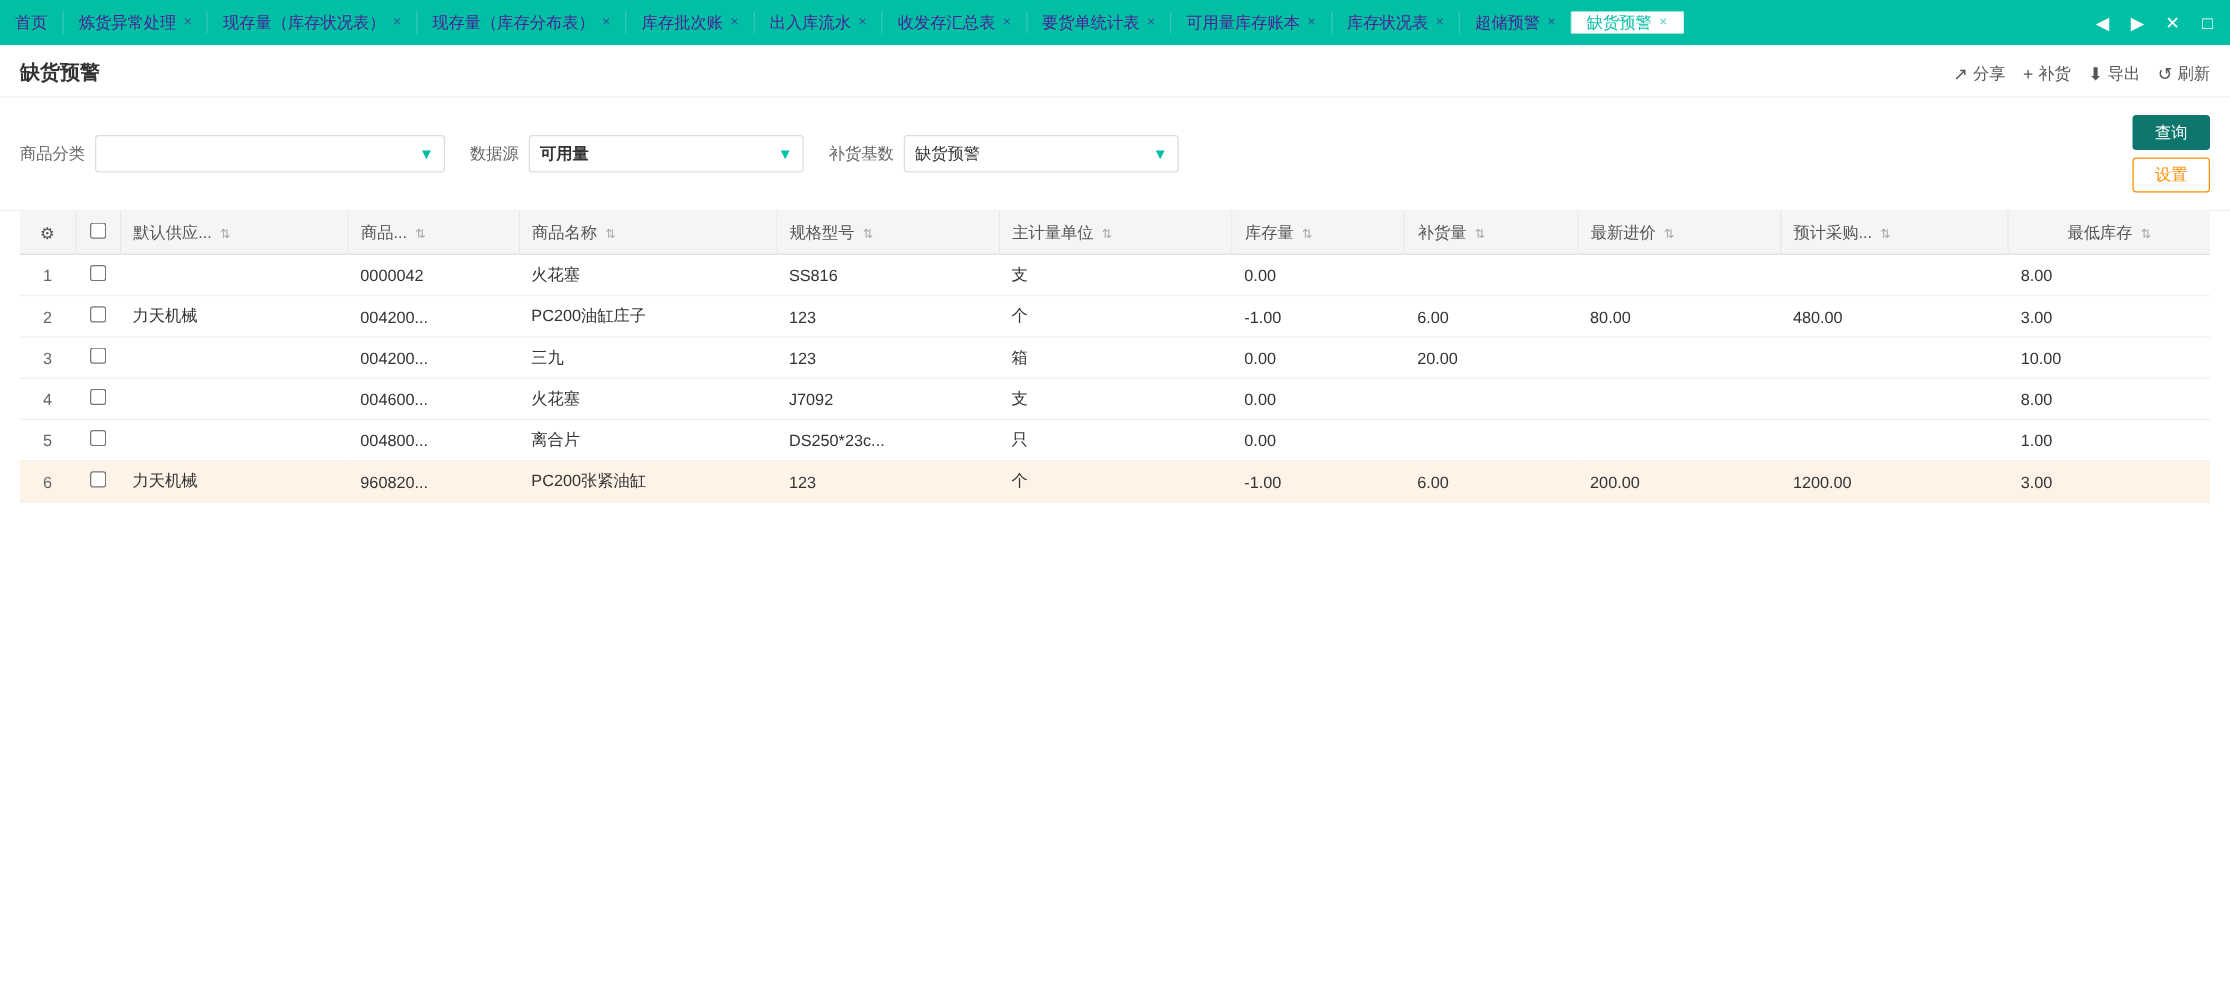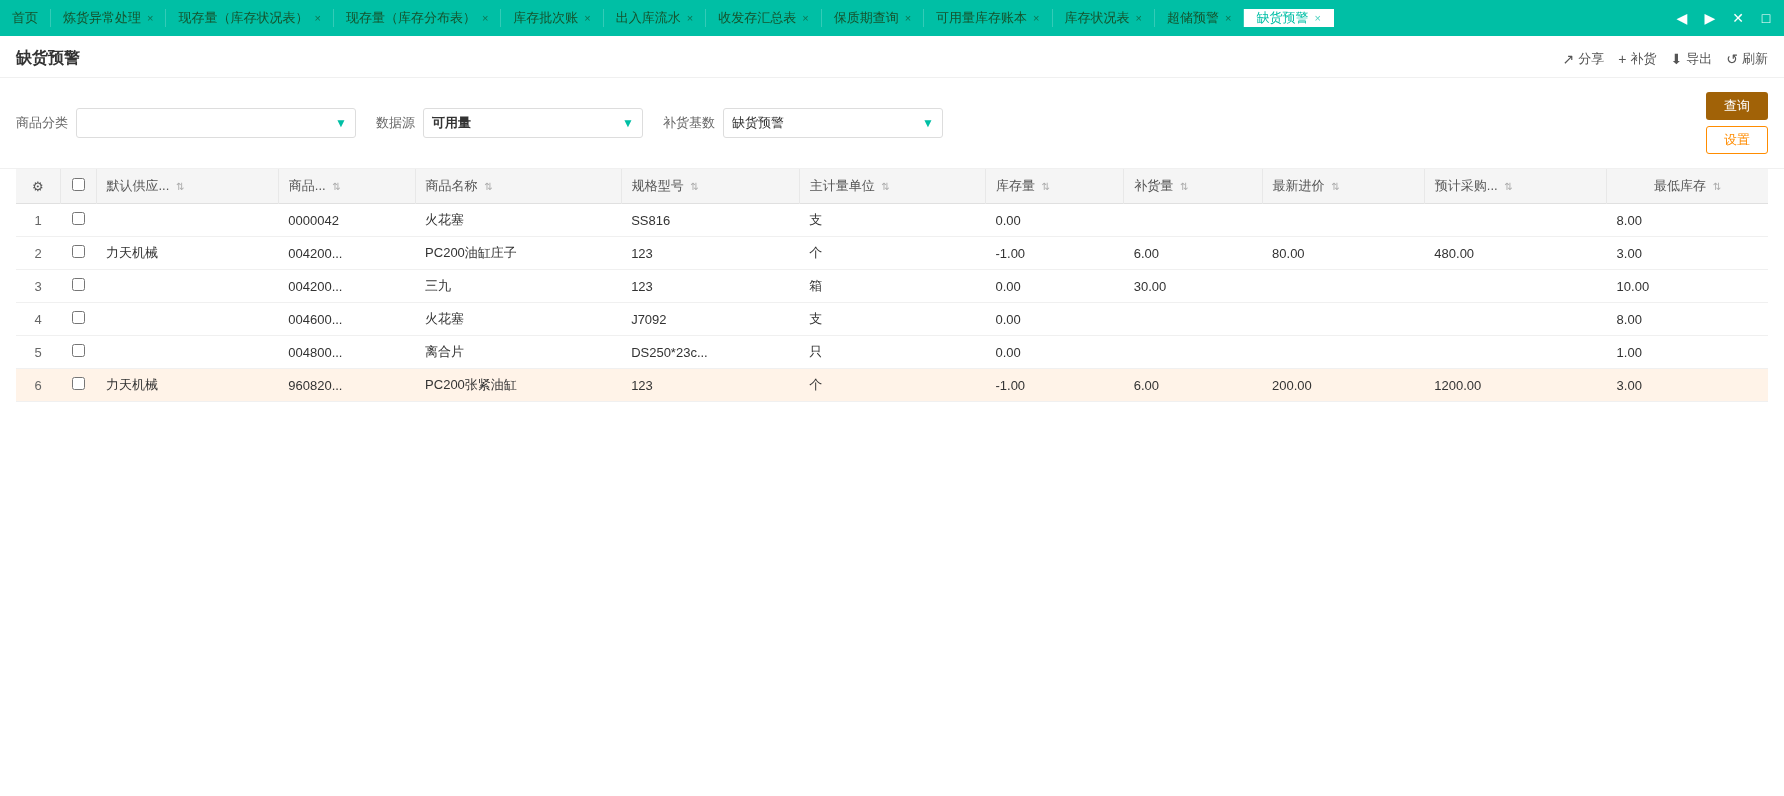--- a/index.html
+++ b/index.html
@@ -12,21 +12,21 @@
       background: #00bfa5;
       height: 36px;
       overflow: hidden;
       flex-wrap: nowrap;
     }
     .tab-item {
       display: flex;
       align-items: center;
       padding: 0 12px;
       height: 100%;
-      color: #14532d;
+      color: #4c1d95;
       font-size: 13px;
       white-space: nowrap;
       cursor: pointer;
       border-right: 1px solid rgba(255,255,255,0.2);
       flex-shrink: 0;
     }
     .tab-item.active {
       background: #fff;
       color: #00bfa5;
     }
@@ -124,21 +124,21 @@
     .filter-select .arrow { color: #00bfa5; font-size: 12px; }
     .filter-select-value { color: #333; font-size: 13px; }
 
     .filter-actions {
       margin-left: auto;
       display: flex;
       flex-direction: column;
       gap: 6px;
     }
     .btn-query {
-      background: #a16207;
+      background: #0f766e;
       color: #fff;
       border: none;
       border-radius: 3px;
       padding: 5px 18px;
       cursor: pointer;
       font-size: 13px;
       height: 28px;
     }
     .btn-settings {
       background: #fff;
@@ -224,21 +224,21 @@
       </div>
       <div class="tab-item">
         <span>出入库流水</span>
         <span class="close-btn">×</span>
       </div>
       <div class="tab-item">
         <span>收发存汇总表</span>
         <span class="close-btn">×</span>
       </div>
       <div class="tab-item">
-        <span>保质期查询</span>
+        <span>要货单统计表</span>
         <span class="close-btn">×</span>
       </div>
       <div class="tab-item">
         <span>可用量库存账本</span>
         <span class="close-btn">×</span>
       </div>
       <div class="tab-item">
         <span>库存状况表</span>
         <span class="close-btn">×</span>
       </div>
@@ -398,21 +398,21 @@
           </tr>
           <tr>
             <td class="row-num">3</td>
             <td style="text-align: center;"><input type="checkbox" style=""></td>
             <td></td>
             <td>004200...</td>
             <td>三九</td>
             <td>123</td>
             <td>箱</td>
             <td>0.00</td>
-            <td>30.00</td>
+            <td>20.00</td>
             <td></td>
             <td></td>
             <td>10.00</td>
           </tr>
           <tr>
             <td class="row-num">4</td>
             <td style="text-align: center;"><input type="checkbox" style=""></td>
             <td></td>
             <td>004600...</td>
             <td>火花塞</td>

